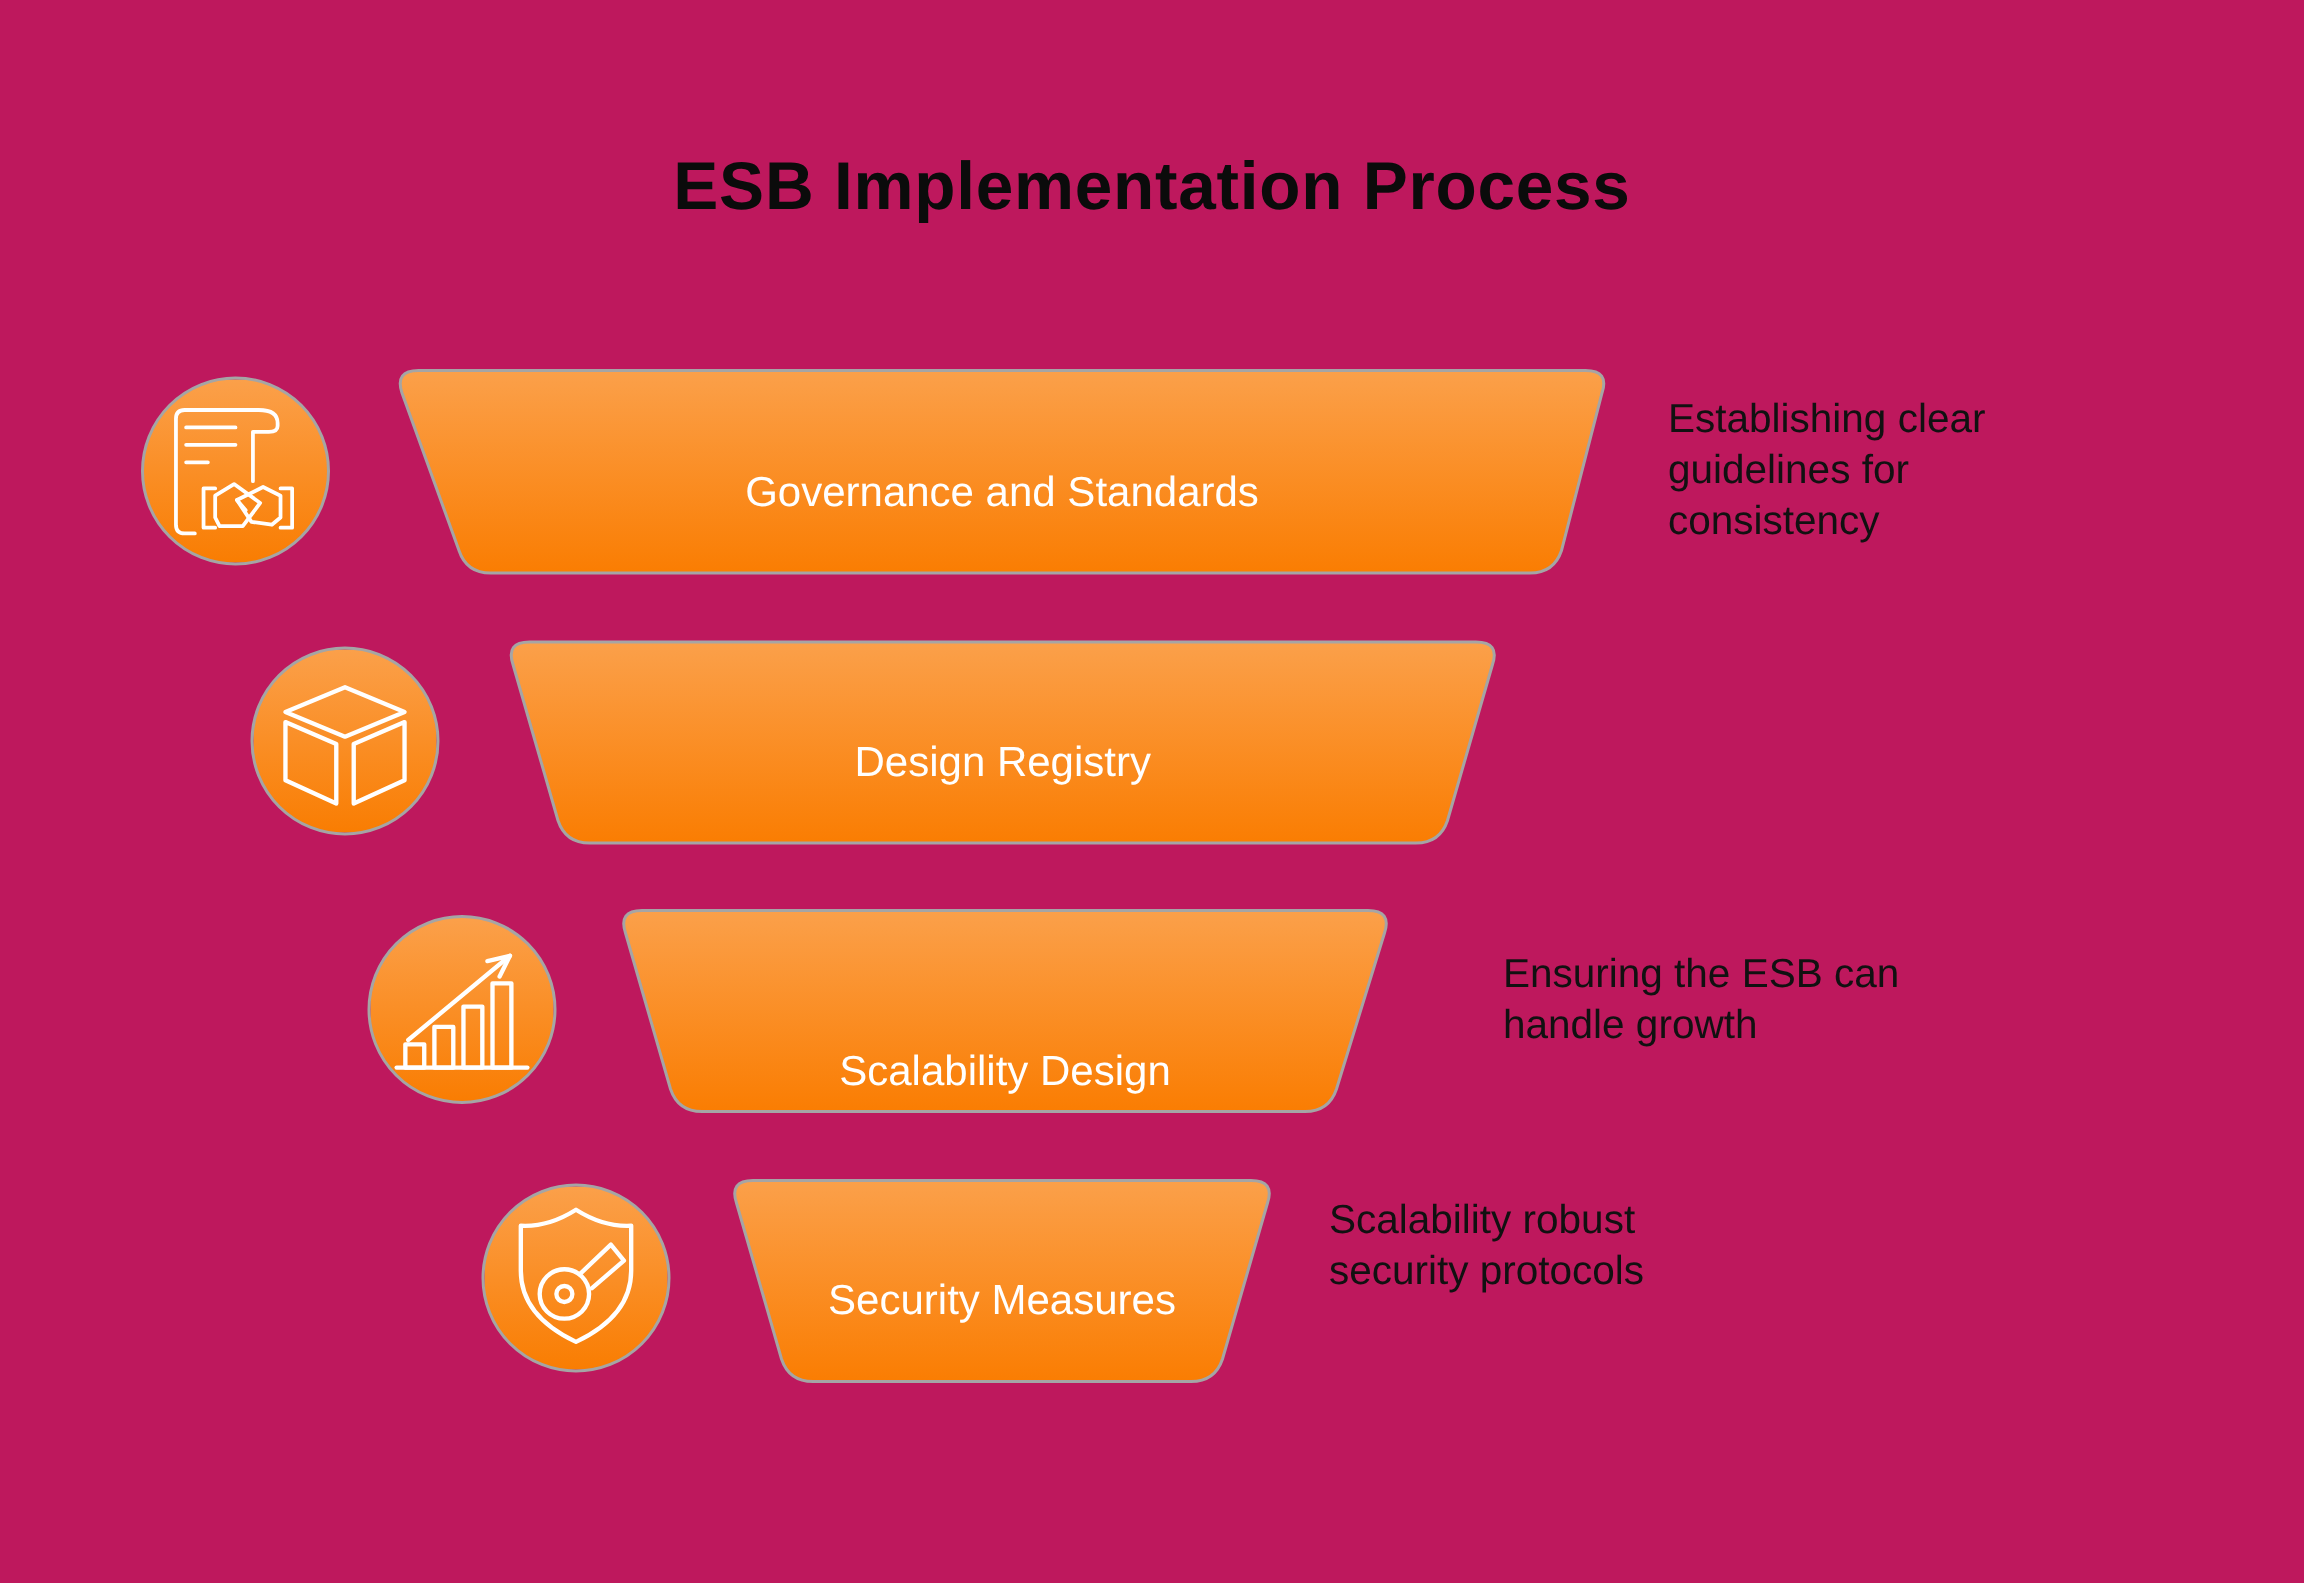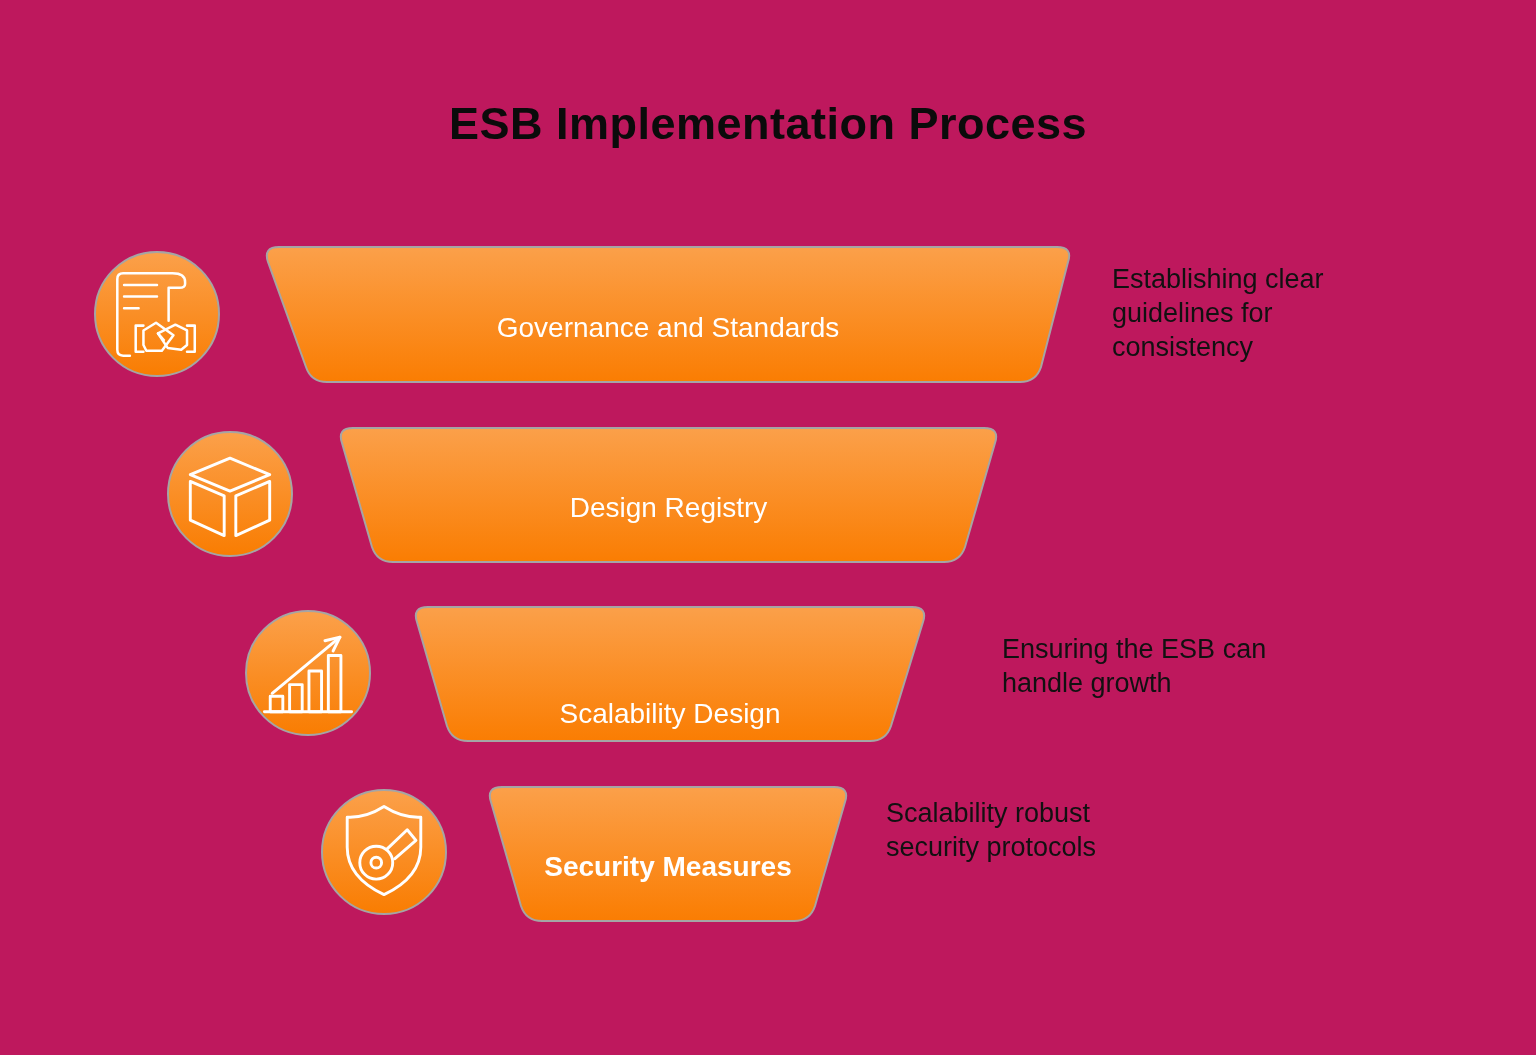--- a/index.html
+++ b/index.html
@@ -39,21 +39,21 @@
     justify-content: center;
     color: #FFFFFF;
     font-size: 28px;
     font-weight: 400;
     text-align: center;
     margin-top: 13px;
   }
   .label-1 { left: 263px; top: 247px; width: 810px; height: 135px; }
   .label-2 { left: 337px; top: 428px; width: 663px; height: 134px; }
   .label-3 { left: 412px; top: 634px; width: 516px; height: 134px; }
-  .label-4 { left: 486px; top: 787px; width: 364px; height: 134px; font-weight: bold; }
+  .label-4 { left: 486px; top: 787px; width: 364px; height: 134px; }
   .stage-icon {
     position: absolute;
     width: 126px;
     height: 126px;
     border-radius: 50%;
     background: linear-gradient(180deg, #FBA04A 0%, #F97D02 100%);
     border: 2px solid #A5A5A5;
     display: flex;
     align-items: center;
     justify-content: center;

